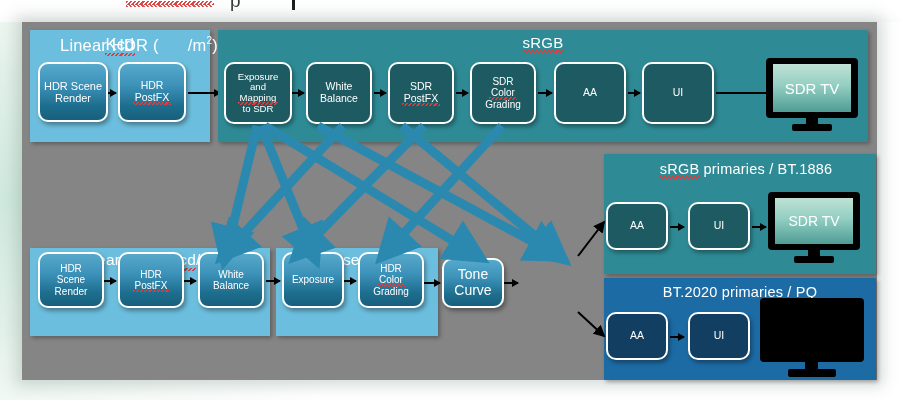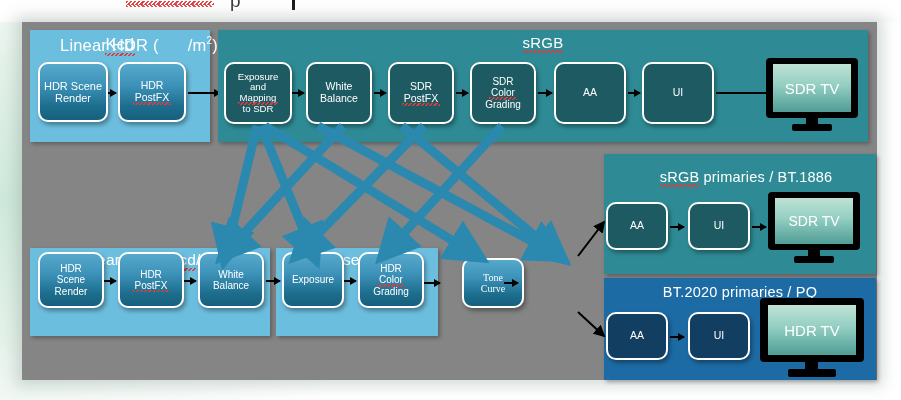--- a/index.html
+++ b/index.html
@@ -162,28 +162,28 @@
   </div>
   <div class="box blue" style="left:282px;top:252px;width:62px;height:56px;font-size:10px;">
     <span>Exposure</span>
   </div>
   <div class="box blue" style="left:358px;top:252px;width:66px;height:56px;font-size:10px;">
     <span>HDR<br><span class="u">Color</span><br>Grading</span>
   </div>
   <div class="arrow" style="left:266px;top:280px;width:14px;"></div>
   <div class="arrow" style="left:344px;top:280px;width:12px;"></div>
 
-  <div class="box blue" style="left:462px;top:258px;width:62px;height:50px;font-size:10px;font-family:Liberation Serif, serif;">
+  <div class="box blue" style="left:442px;top:258px;width:62px;height:50px;font-size:14px;">
     <span>Tone<br>Curve</span>
   </div>
   <div class="arrow" style="left:424px;top:282px;width:16px;"></div>
   <div class="arrow" style="left:504px;top:282px;width:14px;"></div>
 
   <div class="panel" style="left:604px;top:154px;width:272px;height:120px;background:#2e8b96;">
-    <div class="ptitle" style="top:15px;font-size:14.5px;padding-left:12px;">
+    <div class="ptitle" style="top:7px;font-size:14.5px;padding-left:12px;">
       <span class="underline-red">sRGB</span> primaries / BT.1886
     </div>
   </div>
   <div class="box darkteal" style="left:606px;top:202px;width:62px;height:48px;font-size:10.5px;">
     <span>AA</span>
   </div>
   <div class="box darkteal" style="left:688px;top:202px;width:62px;height:48px;font-size:10.5px;">
     <span>UI</span>
   </div>
   <div class="arrow" style="left:670px;top:226px;width:14px;"></div>
@@ -204,23 +204,20 @@
   <div class="box darkblue" style="left:606px;top:312px;width:62px;height:48px;font-size:10.5px;">
     <span>AA</span>
   </div>
   <div class="box darkblue" style="left:688px;top:312px;width:62px;height:48px;font-size:10.5px;">
     <span>UI</span>
   </div>
   <div class="arrow" style="left:670px;top:336px;width:14px;"></div>
 
   <div class="tv" style="left:760px;top:298px;width:104px;height:80px;">
     <div class="bezel" style="height:64px;"></div>
-    <div class="scr" style="left:8px;top:7px;width:88px;height:50px;font-size:15px;">
-      <span>HDR TV</span>
-    </div>
     <div class="neck" style="left:45px;top:64px;width:13px;height:9px;"></div>
     <div class="base" style="left:28px;top:71px;width:48px;height:8px;"></div>
   </div>
 
   <svg class="links" viewBox="0 0 901 400">
     <defs>
       <marker id="bluehead" markerWidth="5" markerHeight="5" refX="2.2" refY="2.5" orient="auto">
         <path d="M0,0 L5,2.5 L0,5 Z" fill="#2b89b0"></path>
       </marker>
       <marker id="blackhead" markerWidth="6" markerHeight="6" refX="5" refY="3" orient="auto">

